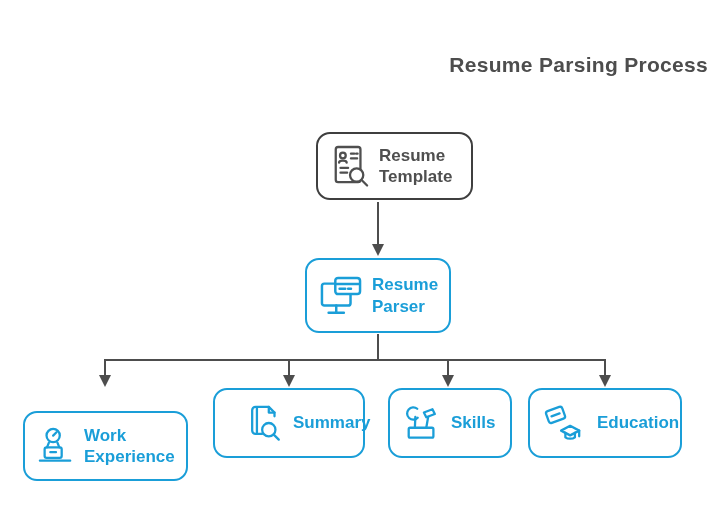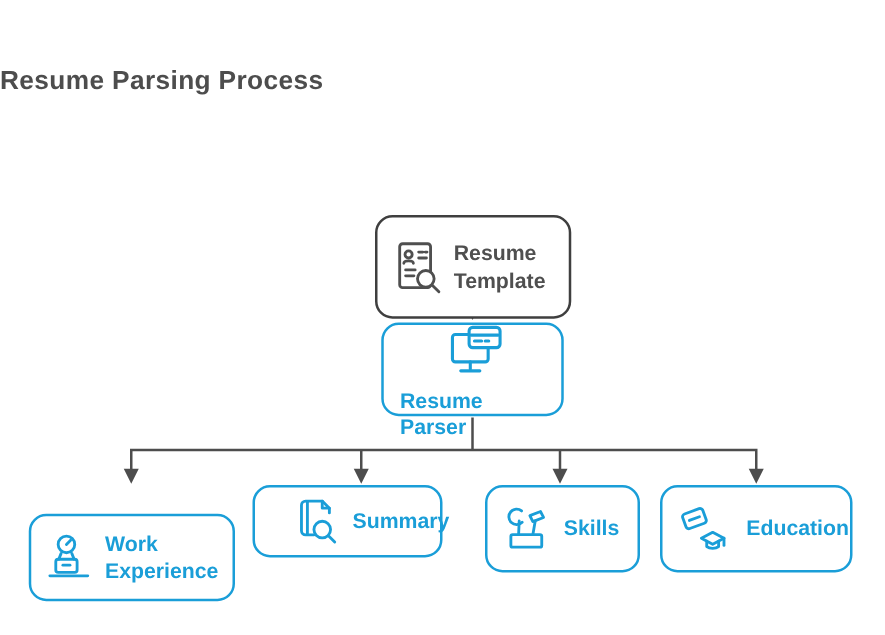--- a/index.html
+++ b/index.html
@@ -13,21 +13,21 @@
     width: 708px;
     height: 508px;
     background: #ffffff;
     overflow: hidden;
   }
   .diagram-title {
     position: absolute;
     top: 53px;
     left: 0;
     width: 708px;
-    text-align: left;
+    text-align: right;
     font-size: 21px;
     font-weight: 700;
     color: #4d4d4d;
     letter-spacing: 0.3px;
   }
   .connectors {
     position: absolute;
     top: 0;
     left: 0;
     pointer-events: none;
@@ -50,24 +50,24 @@
   }
   .node .icon {
     flex: 0 0 auto;
     display: flex;
     align-items: center;
     justify-content: center;
   }
   .node-gray { border-color: #3f3f3f; color: #4f4f4f; }
   .node-blue { border-color: #1a9ed8; color: #1a9ed8; }
 
-  #node-template  { left: 300px; top: 132px; width: 157px; height: 83px; margin-top: 40px; }
-  #node-parser    { left: 305px; top: 258px; width: 146px; height: 75px; flex-direction: column; }
+  #node-template  { left: 316px; top: 132px; width: 157px; height: 68px; }
+  #node-parser    { left: 305px; top: 258px; width: 146px; height: 75px; }
   #node-work      { left: 23px;  top: 411px; width: 165px; height: 70px; }
-  #node-summary   { left: 202px; top: 388px; width: 152px; height: 58px; padding-left: 32px; }
+  #node-summary   { left: 213px; top: 388px; width: 152px; height: 70px; padding-left: 32px; }
   #node-skills    { left: 388px; top: 388px; width: 124px; height: 70px; }
   #node-education { left: 528px; top: 388px; width: 154px; height: 70px; gap: 14px; }
 </style>
 </head>
 <body>
 
 <div id="canvas">
 
   <div class="diagram-title">Resume Parsing Process</div>
 

